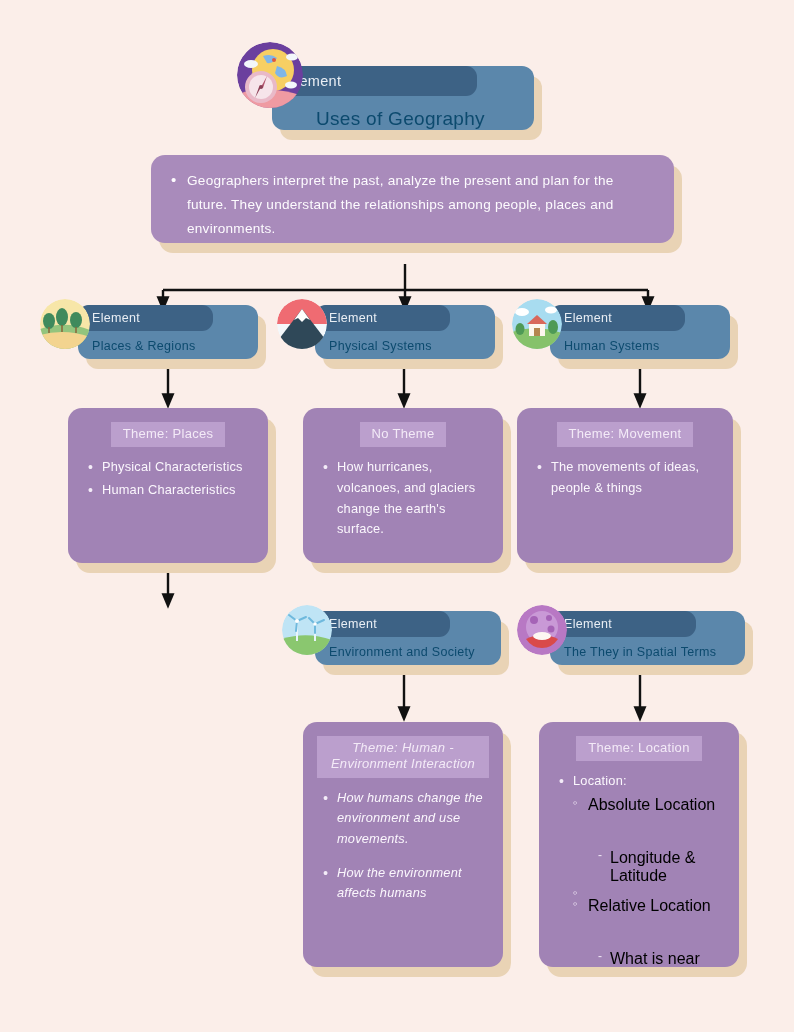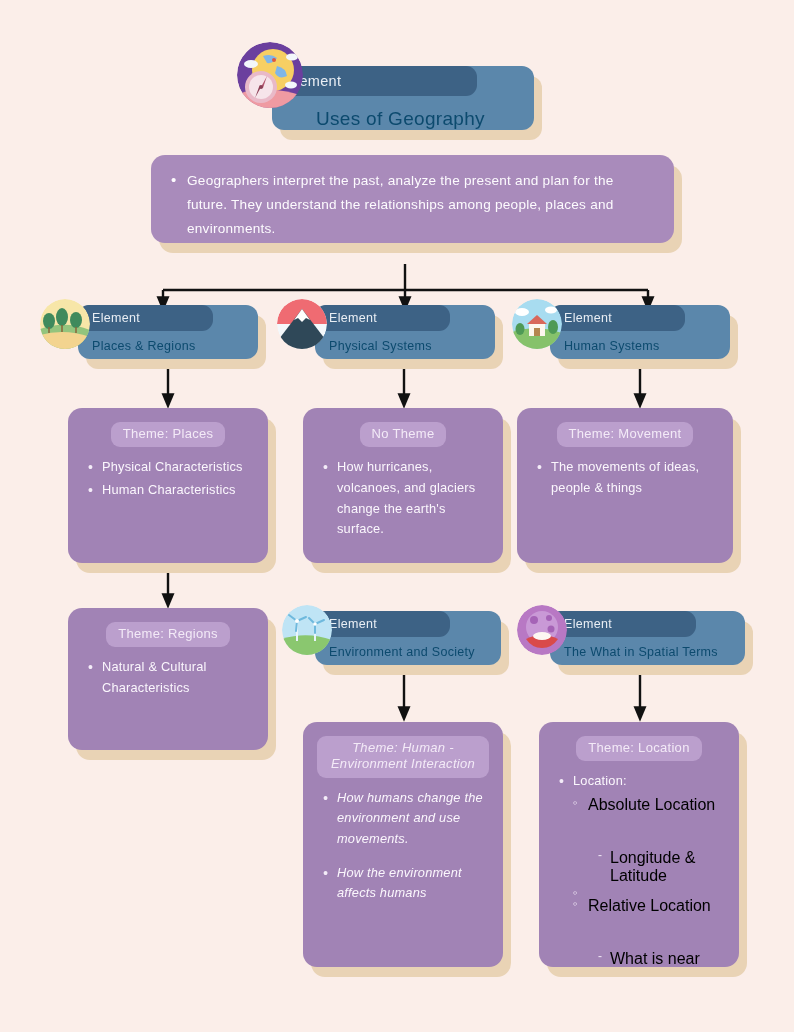--- a/index.html
+++ b/index.html
@@ -112,21 +112,21 @@
     box-sizing: border-box;
     padding: 12px 14px 12px 14px;
     overflow: hidden;
   }
   .card.intro .cbody { background: #a98bbb; padding: 14px 18px; }
 
   .chip {
     display: block;
     margin: 2px auto 10px auto;
     background: #bb9fcd;
-    border-radius: 9px;
+    border-radius: 0;
     color: #f3eaf7;
     font-size: 13px;
     text-align: center;
     padding: 4px 12px 5px 12px;
     letter-spacing: .3px;
     line-height: 1.25;
     width: fit-content;
     max-width: 94%;
   }
 
@@ -370,29 +370,20 @@
   <div class="card" style="left:517px; top:408px; width:216px; height:155px;">
     <div class="cshadow"></div>
     <div class="cbody">
       <span class="chip">Theme: Movement</span>
       <ul class="bullets">
         <li>The movements of ideas, people &amp; things</li>
       </ul>
     </div>
   </div>
 
-  <div class="card" style="left:68px; top:608px; width:200px; height:142px;">
-    <div class="cshadow"></div>
-    <div class="cbody">
-      <span class="chip">Theme: Regions</span>
-      <ul class="bullets">
-        <li>Natural &amp; Cultural Characteristics</li>
-      </ul>
-    </div>
-  </div>
 
   <div class="elem" style="left:315px; top:611px; width:186px; height:54px;">
     <div class="shadow"></div>
     <div class="body"></div>
     <div class="tab" style="width:135px;">
       <span class="tab-label">Element</span>
     </div>
     <div class="main-label" style="left:14px; top:34px;">Environment and Society</div>
     <div class="icon" style="left:-33px; top:-6px; width:50px; height:50px;">
       <svg viewBox="0 0 50 50" width="50" height="50">
@@ -415,21 +406,21 @@
       </svg>
     </div>
   </div>
 
   <div class="elem" style="left:550px; top:611px; width:195px; height:54px;">
     <div class="shadow"></div>
     <div class="body"></div>
     <div class="tab" style="width:146px;">
       <span class="tab-label">Element</span>
     </div>
-    <div class="main-label" style="left:14px; top:34px;">The What in Spatial Terms</div>
+    <div class="main-label" style="left:14px; top:34px;">The They in Spatial Terms</div>
     <div class="icon" style="left:-33px; top:-6px; width:50px; height:50px;">
       <svg viewBox="0 0 50 50" width="50" height="50">
         <circle cx="25" cy="25" r="25" fill="#b878c4"></circle>
         <circle cx="25" cy="22" r="16" fill="#c999d6"></circle>
         <path d="M9,34 q16,-8 32,0 q-6,9 -16,9 q-10,0 -16,-9 z" fill="#d94a4a"></path>
         <ellipse cx="25" cy="31" rx="9" ry="4" fill="#fdf7f2"></ellipse>
         <circle cx="17" cy="15" r="4" fill="#a563b6"></circle>
         <circle cx="32" cy="13" r="3" fill="#a563b6"></circle>
         <circle cx="34" cy="24" r="3.5" fill="#a563b6"></circle>
       </svg>

